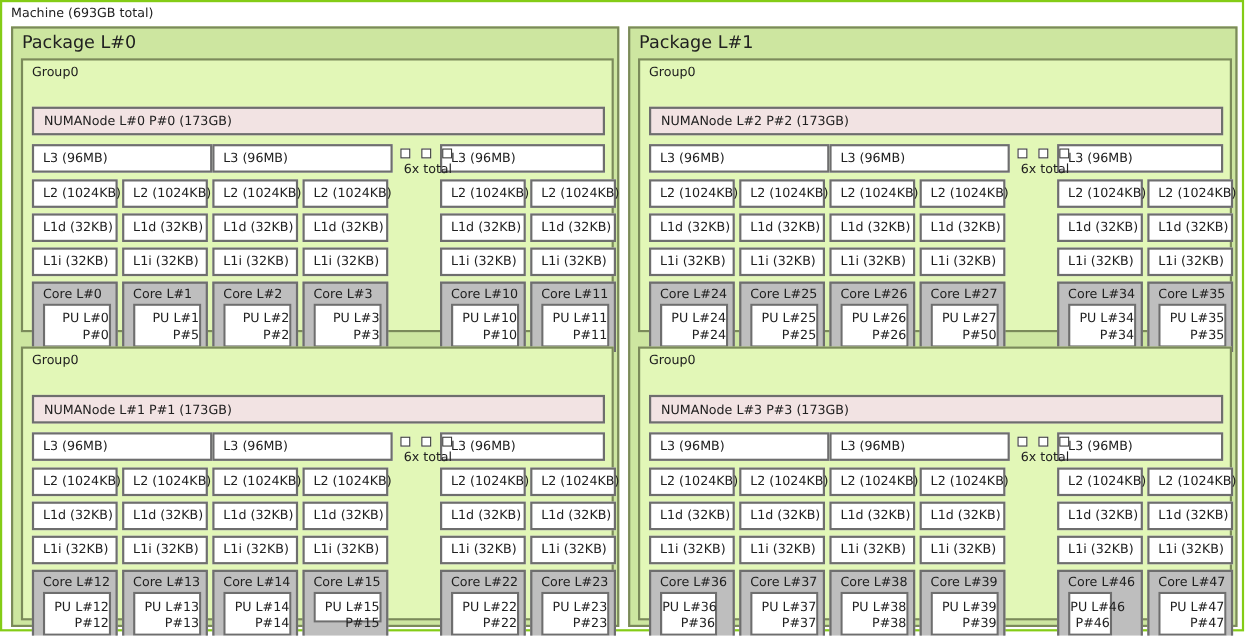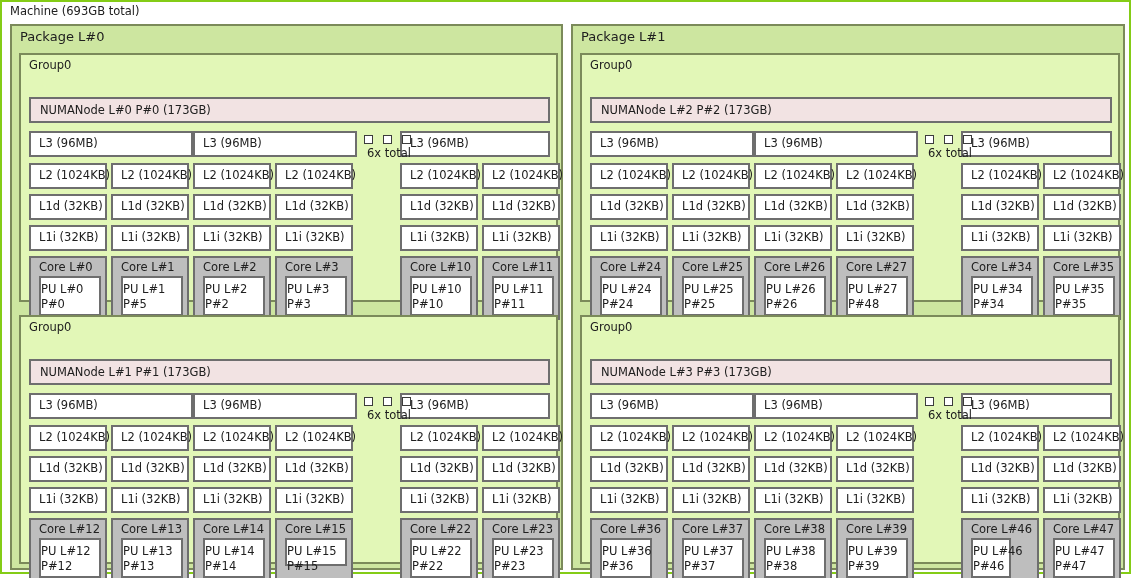--- a/index.html
+++ b/index.html
@@ -43,21 +43,21 @@
   .package {
     position: absolute;
     background: #cde6a0;
     border: 2px solid #7b8a5a;
     box-sizing: border-box;
   }
   .package > .box-title {
     position: absolute;
     left: 8px;
     top: 3px;
-    font-size: 13px;
+    font-size: 16px;
     color: #202020;
     white-space: nowrap;
   }
 
   
   .group {
     position: absolute;
     background: #e2f7b7;
     border: 2px solid #7b8a5a;
     box-sizing: border-box;
@@ -106,21 +106,21 @@
     left: 8px;
     top: 2px;
     font-size: 11.5px;
     color: #202020;
     white-space: nowrap;
   }
 
   .pu {
     background: #ffffff;
     border: 2px solid #6e6e6e;
-    text-align: left;
+    text-align: right;
     padding-top: 4px;
     line-height: 15px;
   }
   .pu .pu-line {
     display: block;
   }
 
   
   .ellipsis {
     position: absolute;
@@ -361,21 +361,21 @@
               <span class="pu-line">P#26</span>
             </div>
           </div>
           <div class="cache" style="left: 254px; top: 108px; width: 78px; height: 26px;">L2 (1024KB)</div>
           <div class="cache" style="left: 254px; top: 139px; width: 78px; height: 26px;">L1d (32KB)</div>
           <div class="cache" style="left: 254px; top: 170px; width: 78px; height: 26px;">L1i (32KB)</div>
           <div class="core" style="left: 254px; top: 201px; width: 78px; height: 64px;">
             <div class="core-label">Core L#27</div>
             <div class="pu" style="left: 8px; top: 18px; width: 62px; height: 40px;">
               <span class="pu-line">PU L#27</span>
-              <span class="pu-line">P#48</span>
+              <span class="pu-line">P#50</span>
             </div>
           </div>
           <div class="cache" style="left: 379px; top: 108px; width: 78px; height: 26px;">L2 (1024KB)</div>
           <div class="cache" style="left: 379px; top: 139px; width: 78px; height: 26px;">L1d (32KB)</div>
           <div class="cache" style="left: 379px; top: 170px; width: 78px; height: 26px;">L1i (32KB)</div>
           <div class="core" style="left: 379px; top: 201px; width: 78px; height: 64px;">
             <div class="core-label">Core L#34</div>
             <div class="pu" style="left: 8px; top: 18px; width: 62px; height: 40px;">
               <span class="pu-line">PU L#34</span>
               <span class="pu-line">P#34</span>

